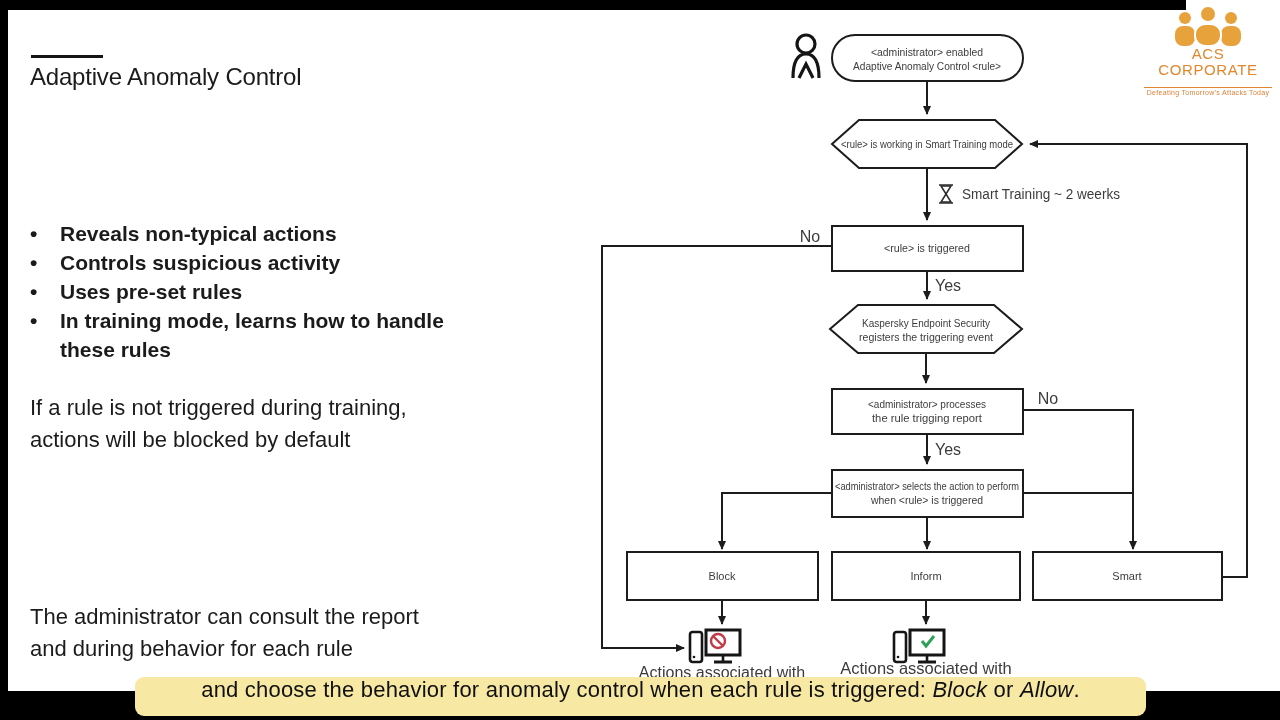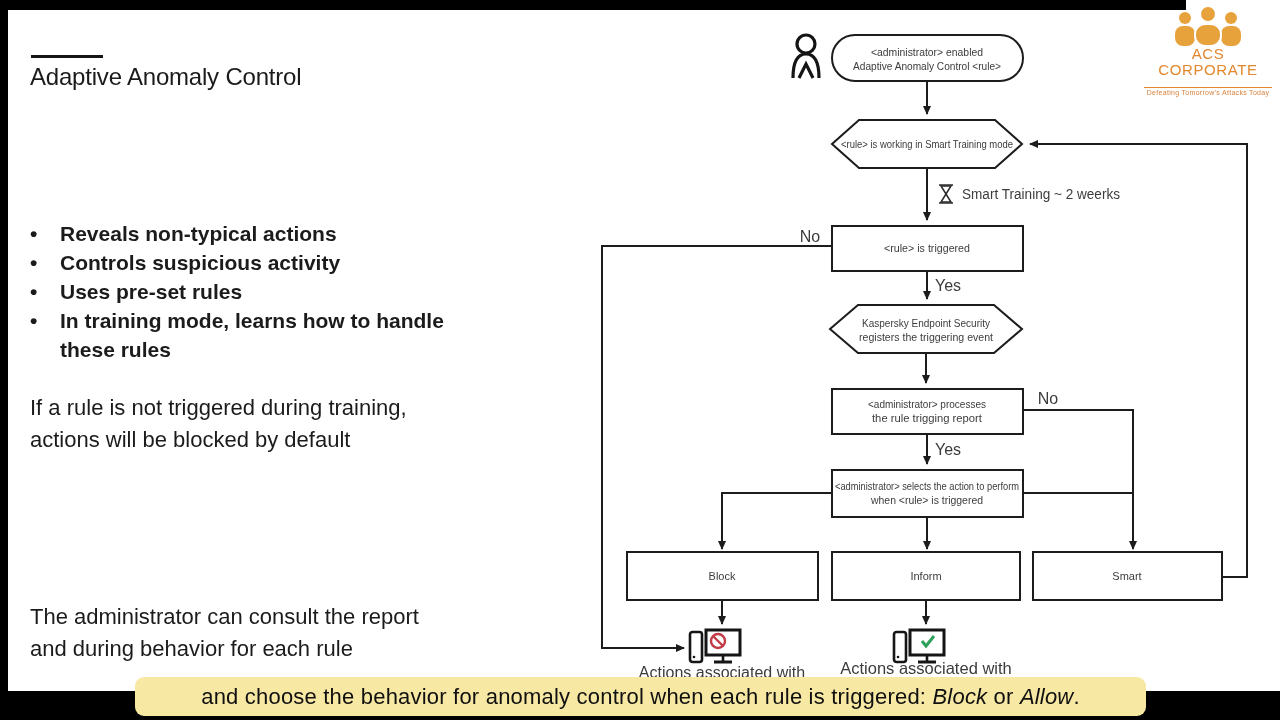--- a/index.html
+++ b/index.html
@@ -34,21 +34,21 @@
   .flow text{font-family:"Liberation Sans","DejaVu Sans",sans-serif;fill:#3c3c3c;}
   .node{fill:#ffffff;stroke:#1c1c1c;stroke-width:2;}
   .edge{fill:none;stroke:#1c1c1c;stroke-width:2;}
   .ntext{font-size:10px;}
   .yesno{font-size:16px;fill:#2b2b2b;}
   .note{font-size:14px;fill:#2b2b2b;}
   .boxlabel{font-size:11px;}
 
   
   .subtitle{position:absolute;left:135px;top:677px;width:1011px;height:39px;background:#F7E8A4;
-            border-radius:9px;z-index:4;display:flex;align-items:center;justify-content:center;
+            border-radius:9px;z-index:4;display:flex;align-items:flex-start;justify-content:center;
             font-size:22px;color:#101010;letter-spacing:0.2px;white-space:pre;}
 </style>
 </head>
 <body>
 
 <div class="stage">
 
   <div class="bar bar-top"></div>
   <div class="bar bar-left"></div>
   <div class="bar bar-bottom"></div>

